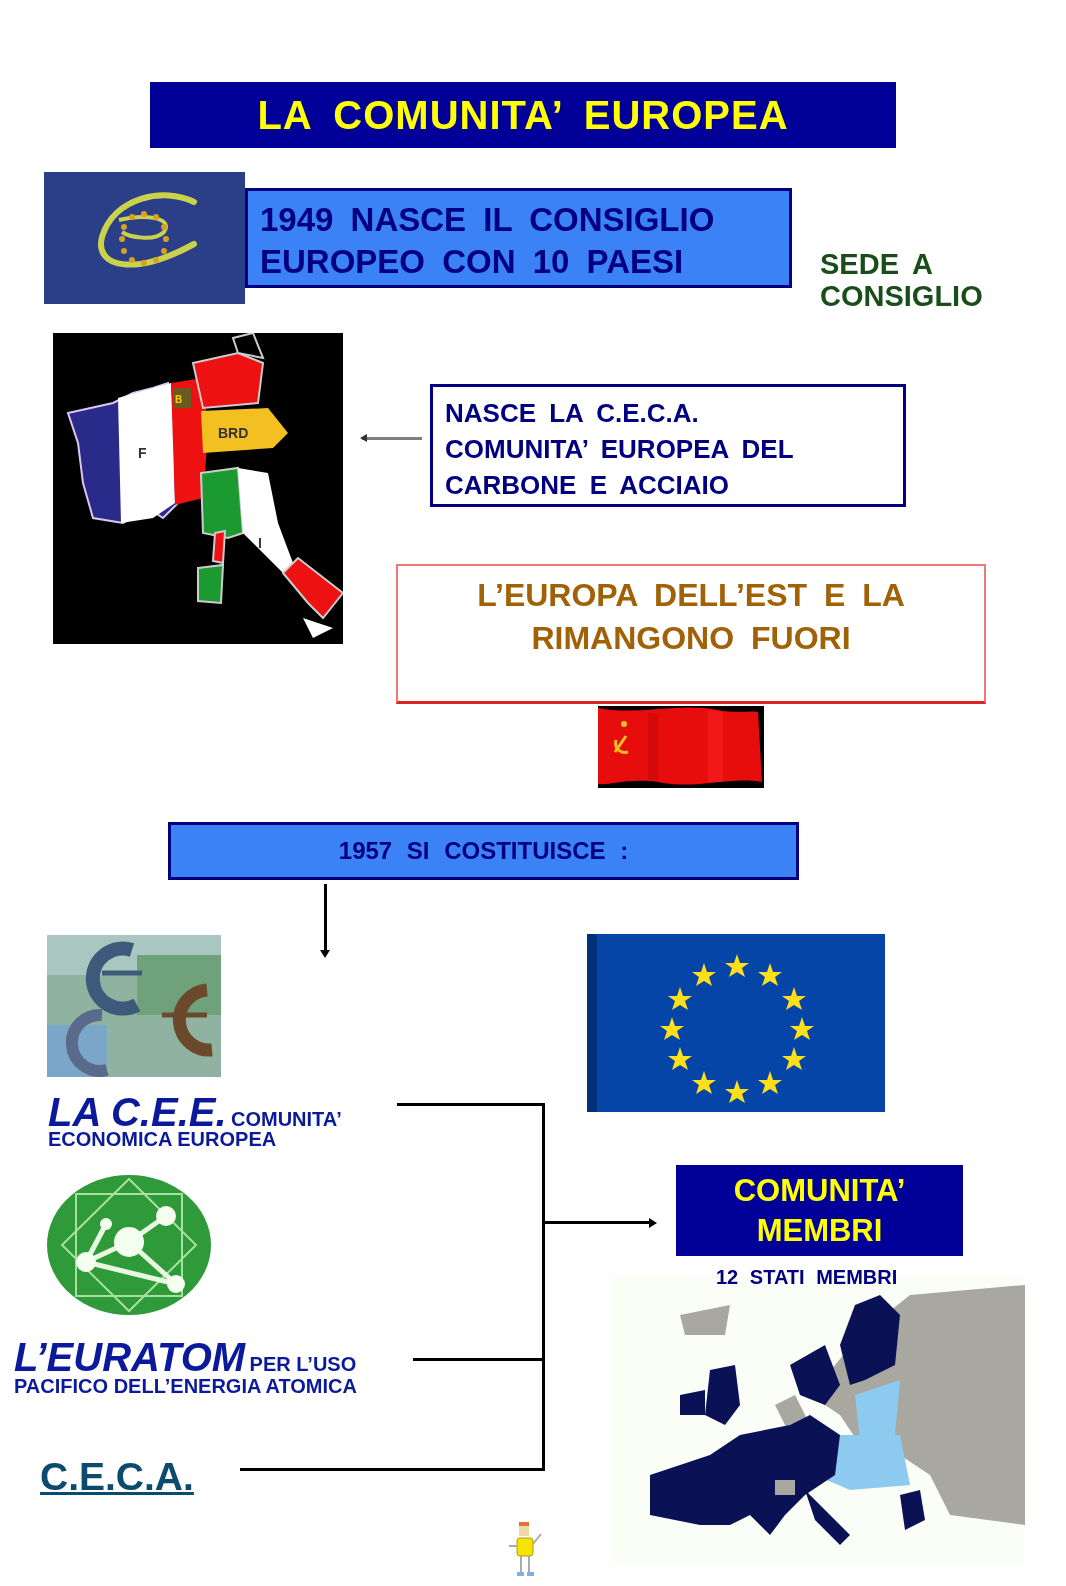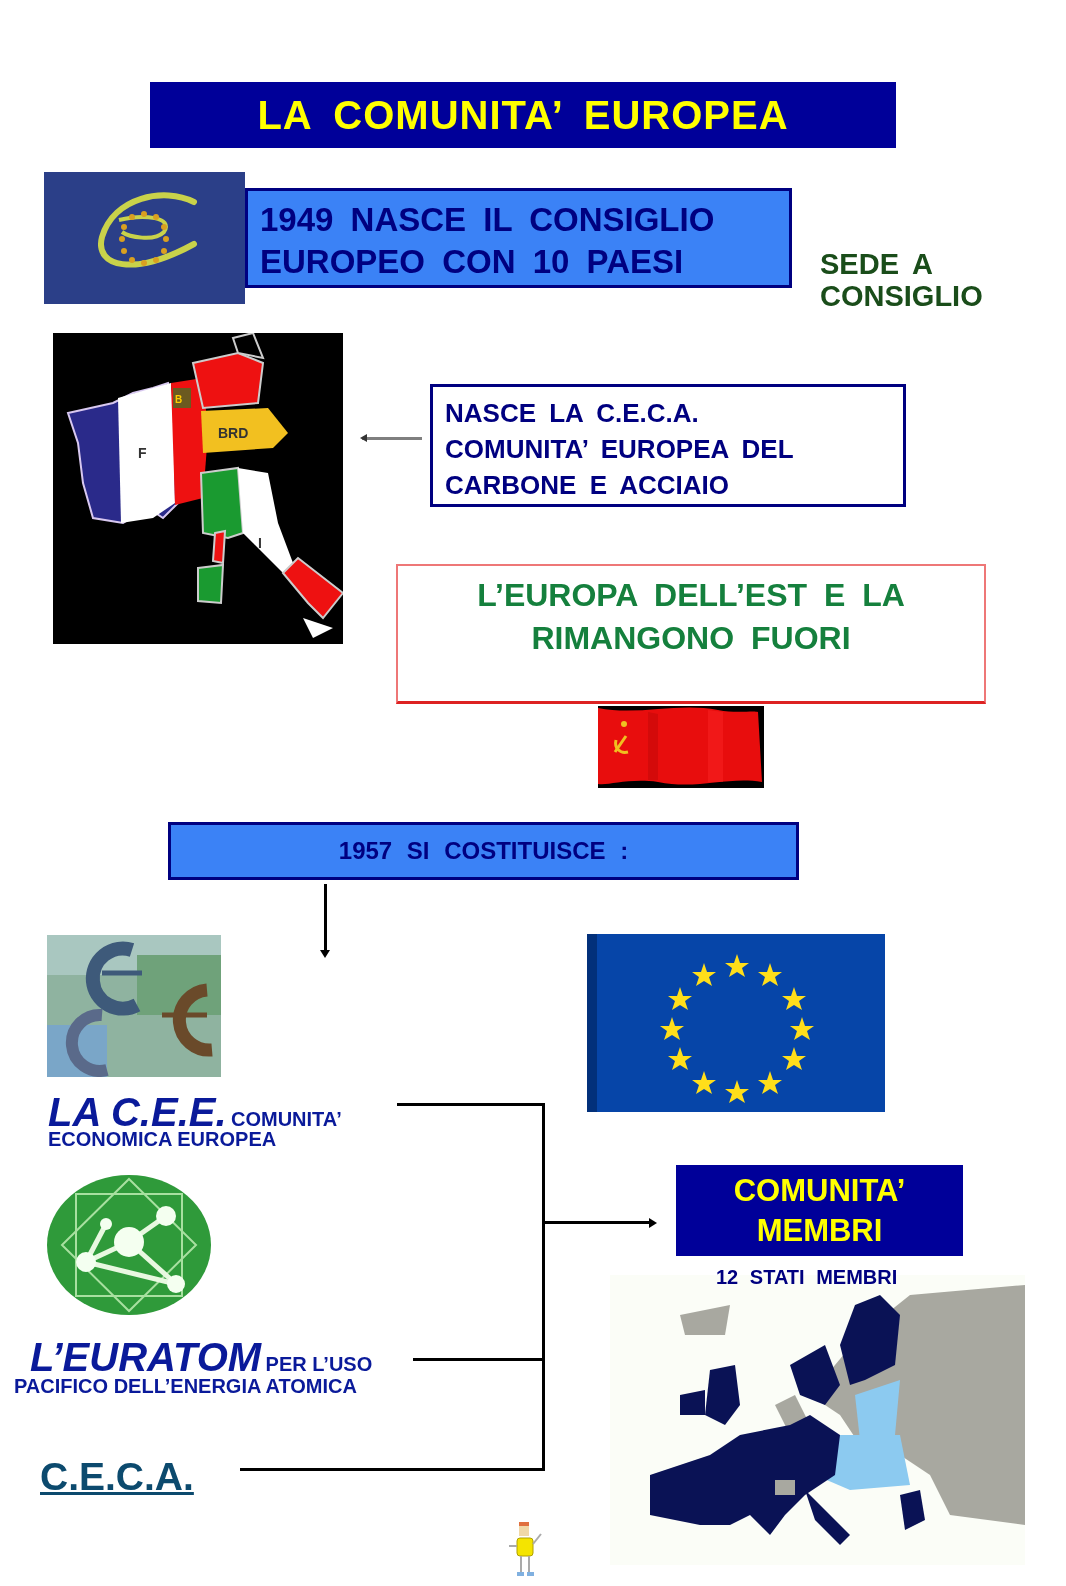--- a/index.html
+++ b/index.html
@@ -19,40 +19,40 @@
 
   .map-ceca { left:53px; top:333px; width:290px; height:311px; background:#000000; }
   .arrow-ceca { left:362px; top:437px; width:60px; height:3px; background:#7f7f7f; }
   .arrowhead-left { left:360px; top:434px; width:0; height:0; border-top:4px solid transparent;
                     border-bottom:4px solid transparent; border-right:7px solid #333; }
   .ceca-box { left:430px; top:384px; width:476px; height:123px; border:3px solid #000080;
               box-sizing:border-box; padding:8px 12px; color:#000080; font-size:26px; line-height:36px;
               word-spacing:6px; }
 
   .est-box { left:396px; top:564px; width:590px; height:140px; border:2px solid #ee7777;
-             border-bottom:3px solid #dd2222; box-sizing:border-box; color:#15803d; font-size:32px;
+             border-bottom:3px solid #dd2222; box-sizing:border-box; color:#a16207; font-size:32px;
              line-height:43px; text-align:center; padding-top:8px; word-spacing:8px; }
   .ussr-flag { left:598px; top:706px; width:166px; height:82px; background:#000; }
 
   .box-1957 { left:168px; top:822px; width:631px; height:58px; font-size:24px; text-align:center;
               line-height:52px; word-spacing:8px; }
   .arrow-down-line { left:324px; top:884px; width:3px; height:70px; background:#000; }
   .arrowhead-down { left:320px; top:950px; width:0; height:0; border-left:5px solid transparent;
                     border-right:5px solid transparent; border-top:8px solid #000; }
 
   .euro-img { left:47px; top:935px; width:174px; height:142px; }
   .eu-flag { left:587px; top:934px; width:298px; height:178px; background:#0645a8; }
 
   .cee-label { left:48px; top:1090px; color:#0a1a9a; }
   .big { font-size:40px;font-style:italic; }
   .small { font-size:20px; }
   .cee-line2 { left:48px; top:1128px; color:#0a1a9a; font-size:20px; }
 
   .euratom-logo { left:46px; top:1174px; width:166px; height:142px; }
-  .euratom-label { left:14px; top:1335px; color:#0a1a9a;margin-left:16px; }
+  .euratom-label { left:14px; top:1335px; color:#0a1a9a; }
   .euratom-line2 { left:14px; top:1375px; color:#0a1a9a; font-size:20px;text-align:center; }
 
   .ceca-label { left:40px; top:1455px; color:#0c4a6e; font-size:39px;text-decoration:underline; }
 
   .line { background:#000; position:absolute; }
 
   .ce-box { left:676px; top:1165px; width:287px; height:91px; background:#000099; color:#ffff00;
             font-size:31px; line-height:40px; text-align:center; padding-top:6px; box-sizing:border-box; }
   .stati { left:716px; top:1266px; color:#000080; font-size:20px; word-spacing:6px; }
   .eu-map { left:610px; top:1275px; width:415px; height:290px; background:#fbfdf7; }

